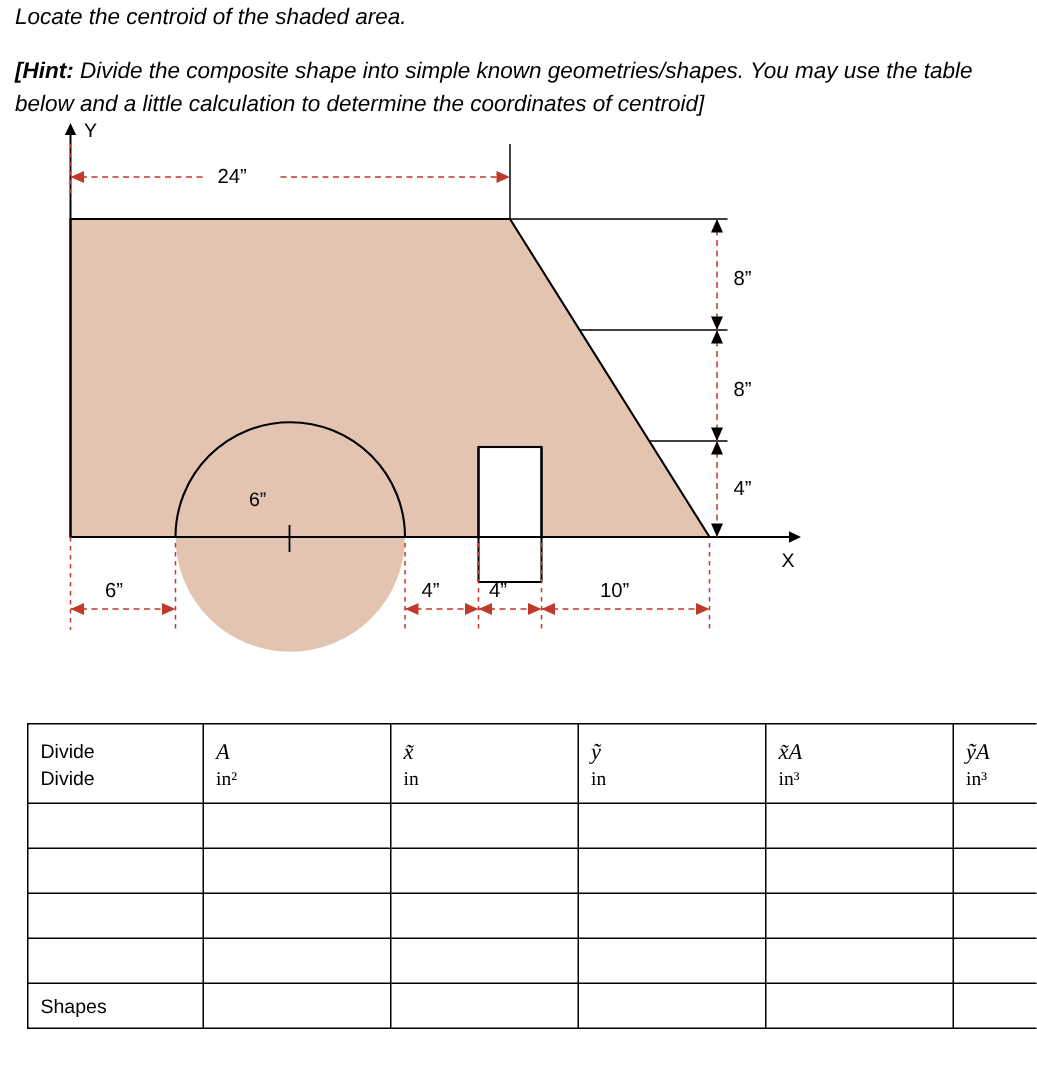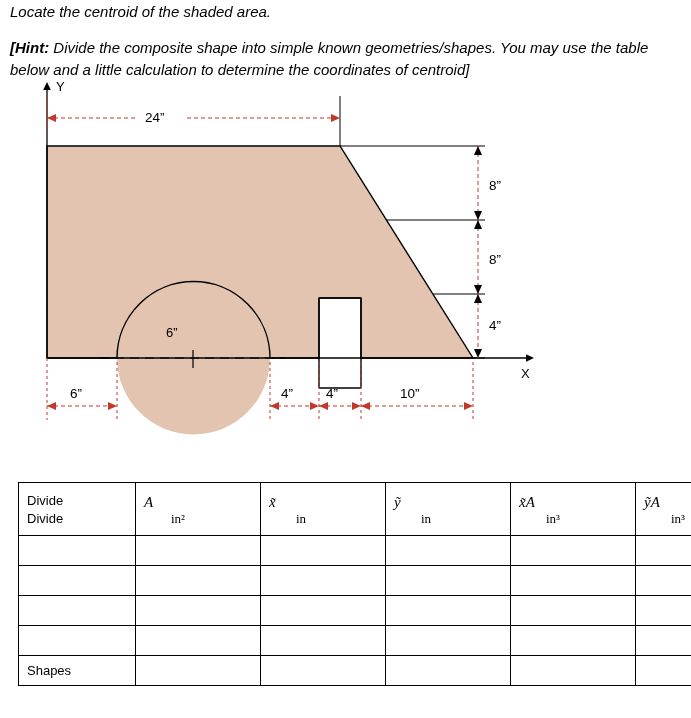--- a/index.html
+++ b/index.html
@@ -70,21 +70,20 @@
   .hdr-main {
     display: block;
     font-style: italic;
     font-family: "Liberation Serif", serif;
     font-size: 15px;
   }
   .hdr-sub {
     display: block;
     font-family: "Liberation Serif", serif;
     font-size: 13px;
-    margin-left: 27px;
   }
   .hdr-plain {
     display: block;
     font-size: 13px;
     line-height: 1.35;
   }
   .cell-total { font-size: 13px; }
 </style>
 </head>
 <body>

